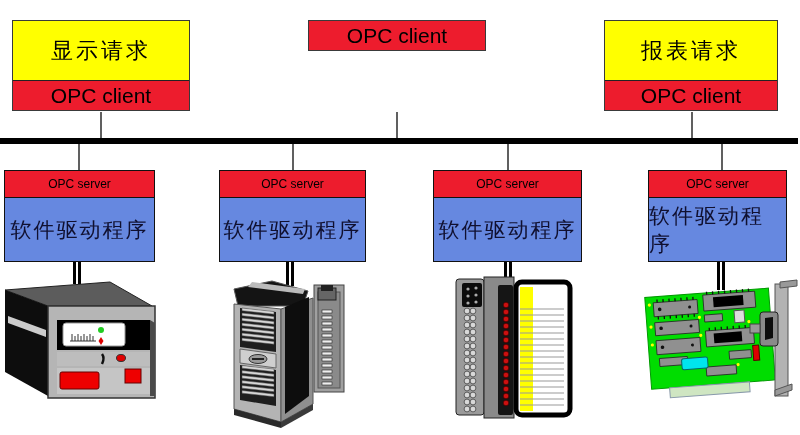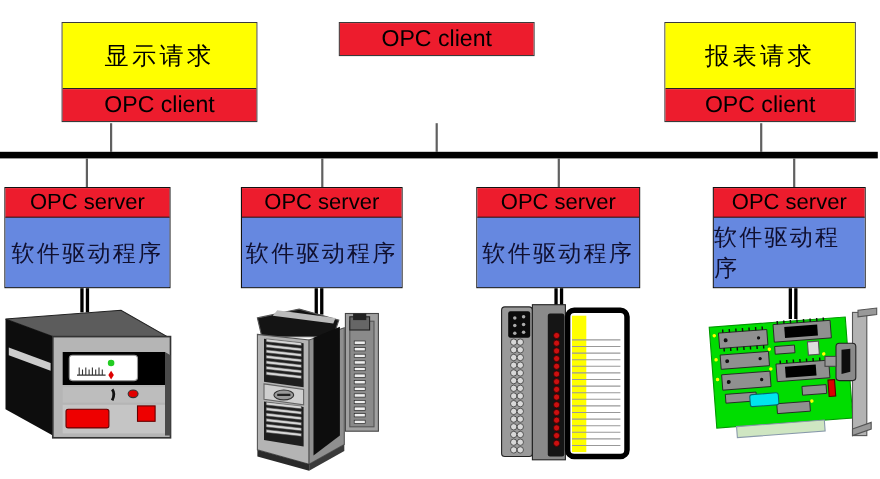--- a/index.html
+++ b/index.html
@@ -5,38 +5,38 @@
   html,body{margin:0;padding:0;background:#fff;}
   #stage{position:relative;width:800px;height:435px;background:#ffffff;overflow:hidden;
          font-family:"Liberation Sans","DejaVu Sans",sans-serif;}
 
   
   .client-box{position:absolute;top:20px;border:1.5px solid #3a3a3a;box-sizing:border-box;}
   .client-box .req{height:59px;background:#ffff00;display:flex;align-items:center;justify-content:center;
       font-size:22px;color:#000;letter-spacing:3px;border-bottom:1.5px solid #222;}
   .client-box .bar{height:29px;background:#ed1c2d;display:flex;align-items:center;justify-content:center;
       font-size:21px;color:#000000;}
-  #client0{left:12px;width:178px;margin-left:44px;}
+  #client0{left:12px;width:178px;}
   #client1{left:308px;width:178px;}
   #client2{left:604px;width:174px;}
 
   
   .bus{position:absolute;left:0;top:138px;width:798px;height:6px;background:#000;}
 
   
   .conn{position:absolute;width:2px;background:#606060;}
   .conn.up{top:112px;height:26px;}     
   .conn.down{top:144px;height:26px;}   
   #cc0{left:100px;} #cc1{left:396px;} #cc2{left:691px;}
   #sc0{left:78px;}  #sc1{left:292px;} #sc2{left:507px;} #sc3{left:721px;}
 
   
   .server-box{position:absolute;top:170px;border:1.5px solid #111;box-sizing:border-box;}
   .server-box .bar{height:26px;background:#ed1c2d;display:flex;align-items:center;justify-content:center;
-      font-size:20px;color:#000;border-bottom:1.5px solid #111;}
+      font-size:12px;color:#000;border-bottom:1.5px solid #111;}
   .server-box .drv{height:63px;background:#6688e0;display:flex;align-items:center;justify-content:center;
       font-size:21px;color:#101030;letter-spacing:2px;}
   #server0{left:4px;width:151px;}
   #server1{left:219px;width:147px;}
   #server2{left:433px;width:149px;}
   #server3{left:648px;width:139px;}
 
   
   .cable{position:absolute;top:262px;width:2px;background:#fff;
          border-left:3px solid #000;border-right:3px solid #000;z-index:1;}

